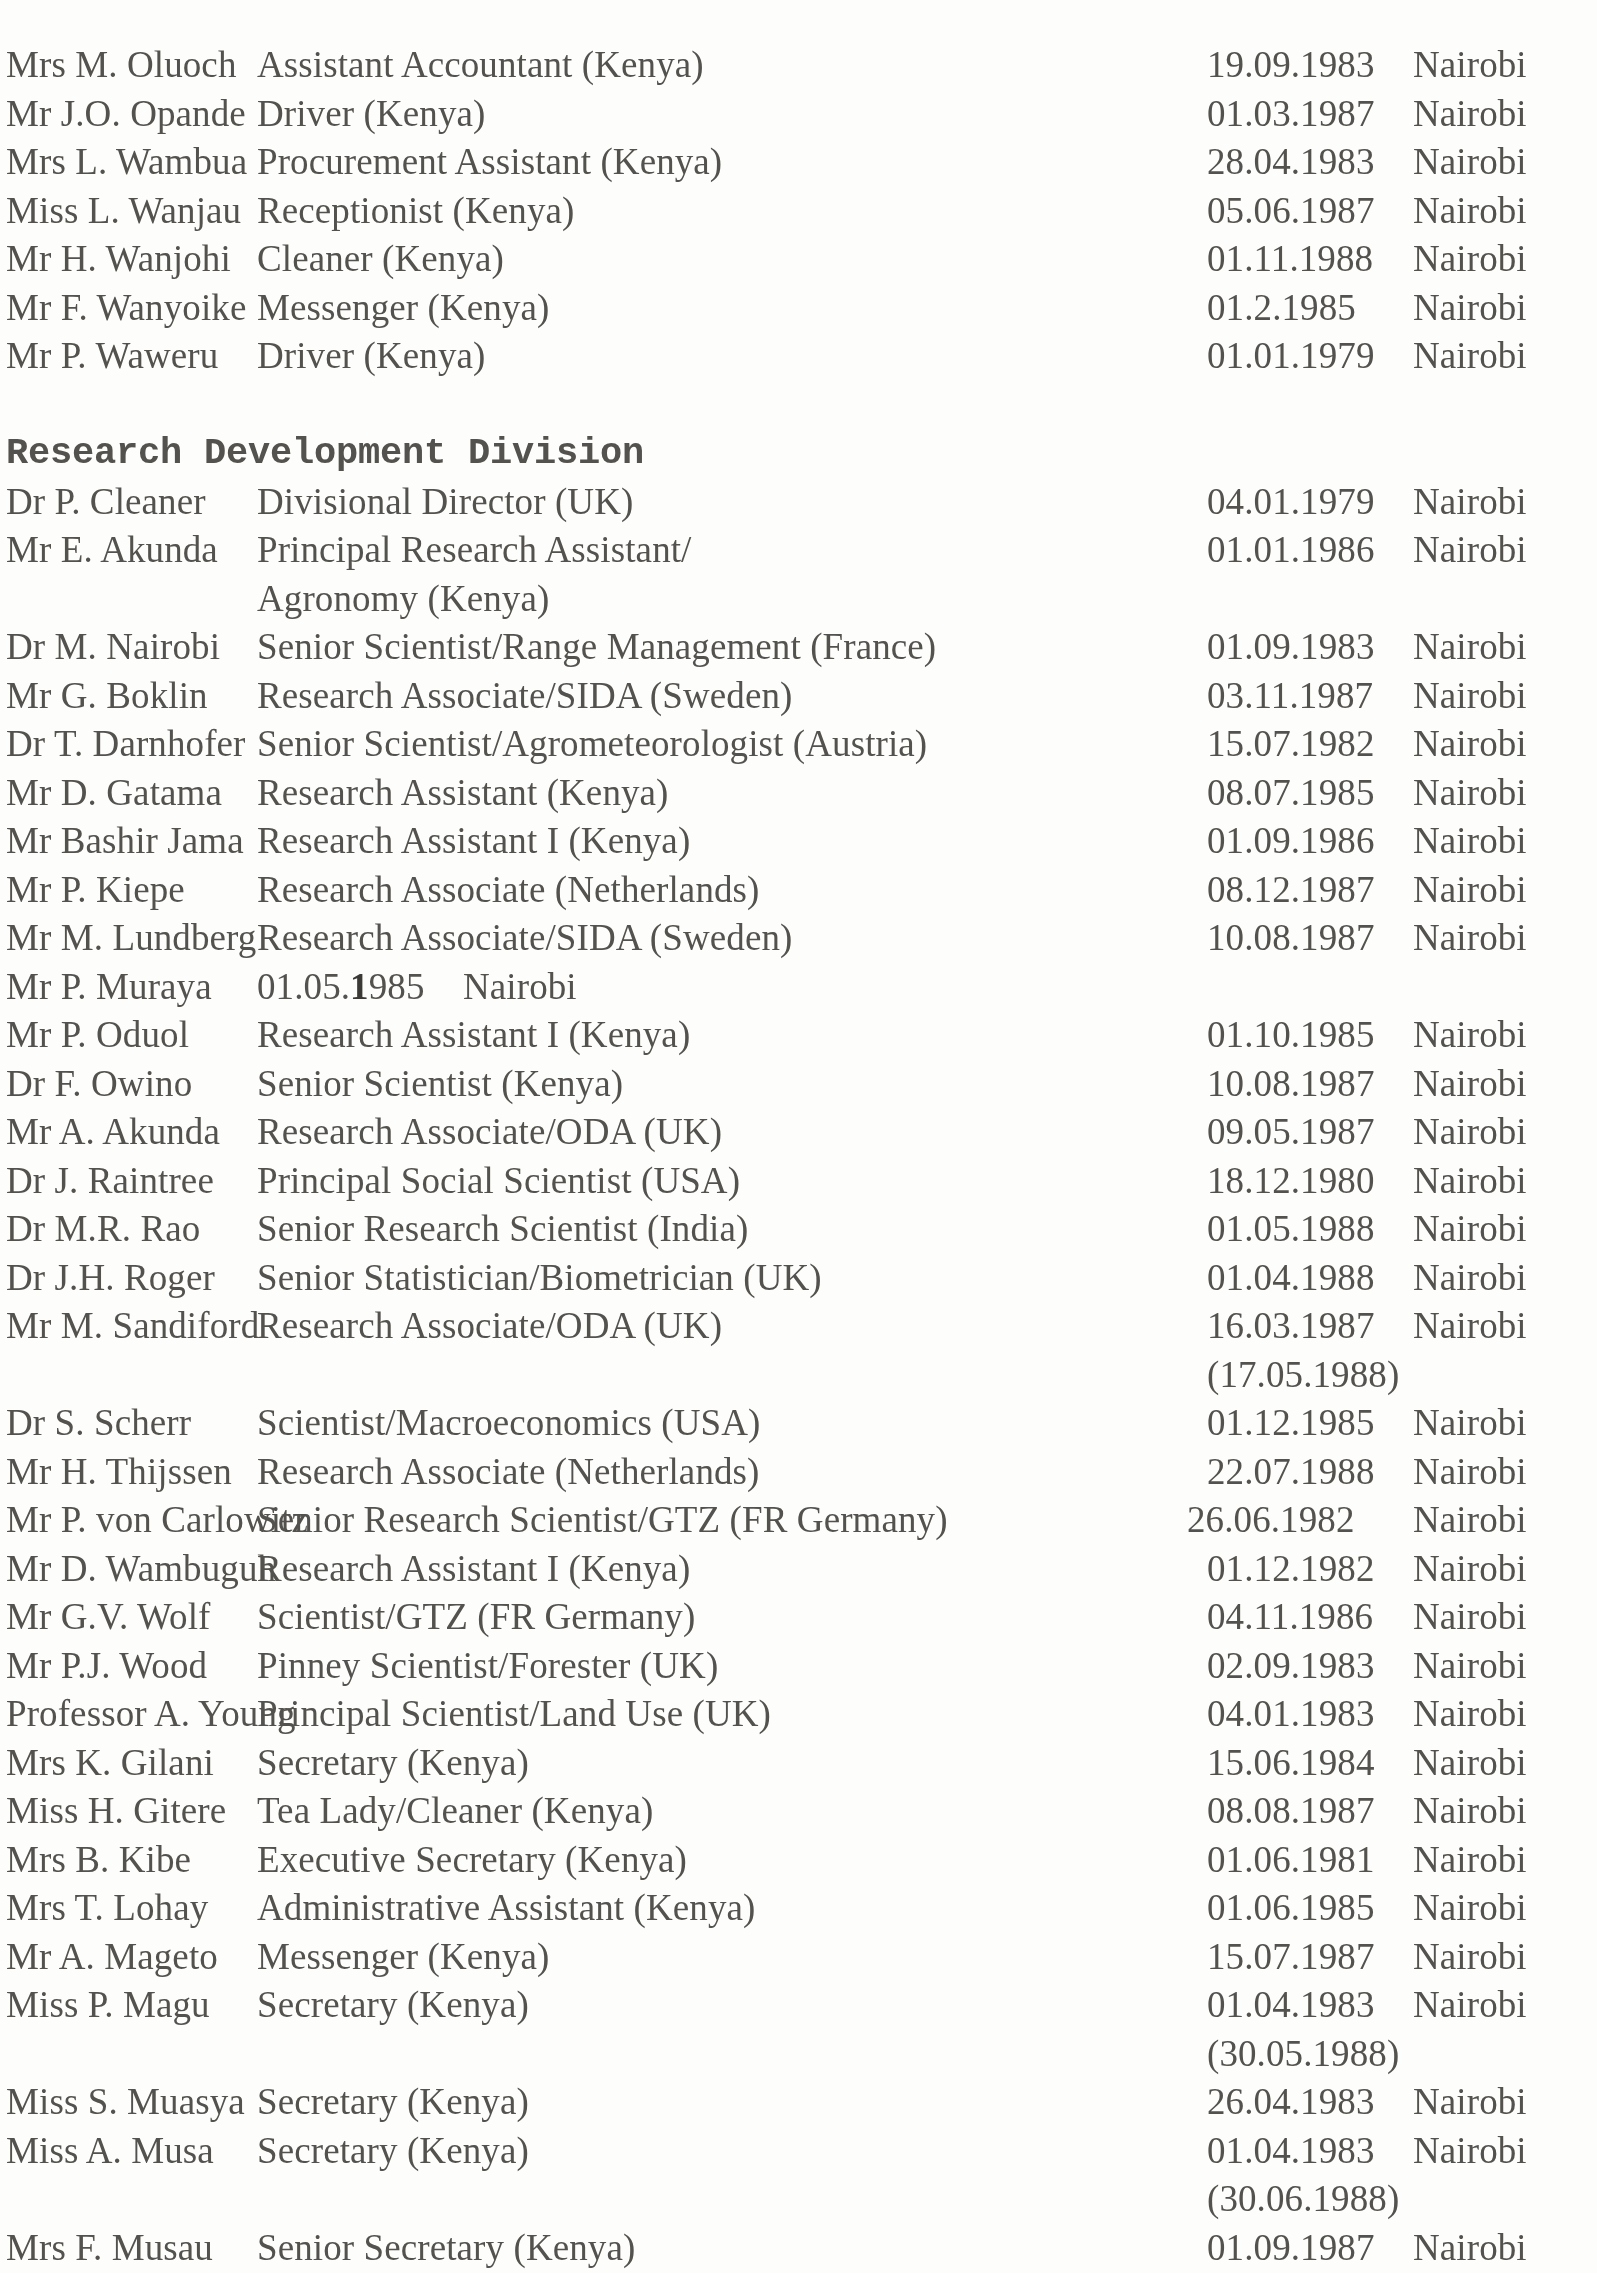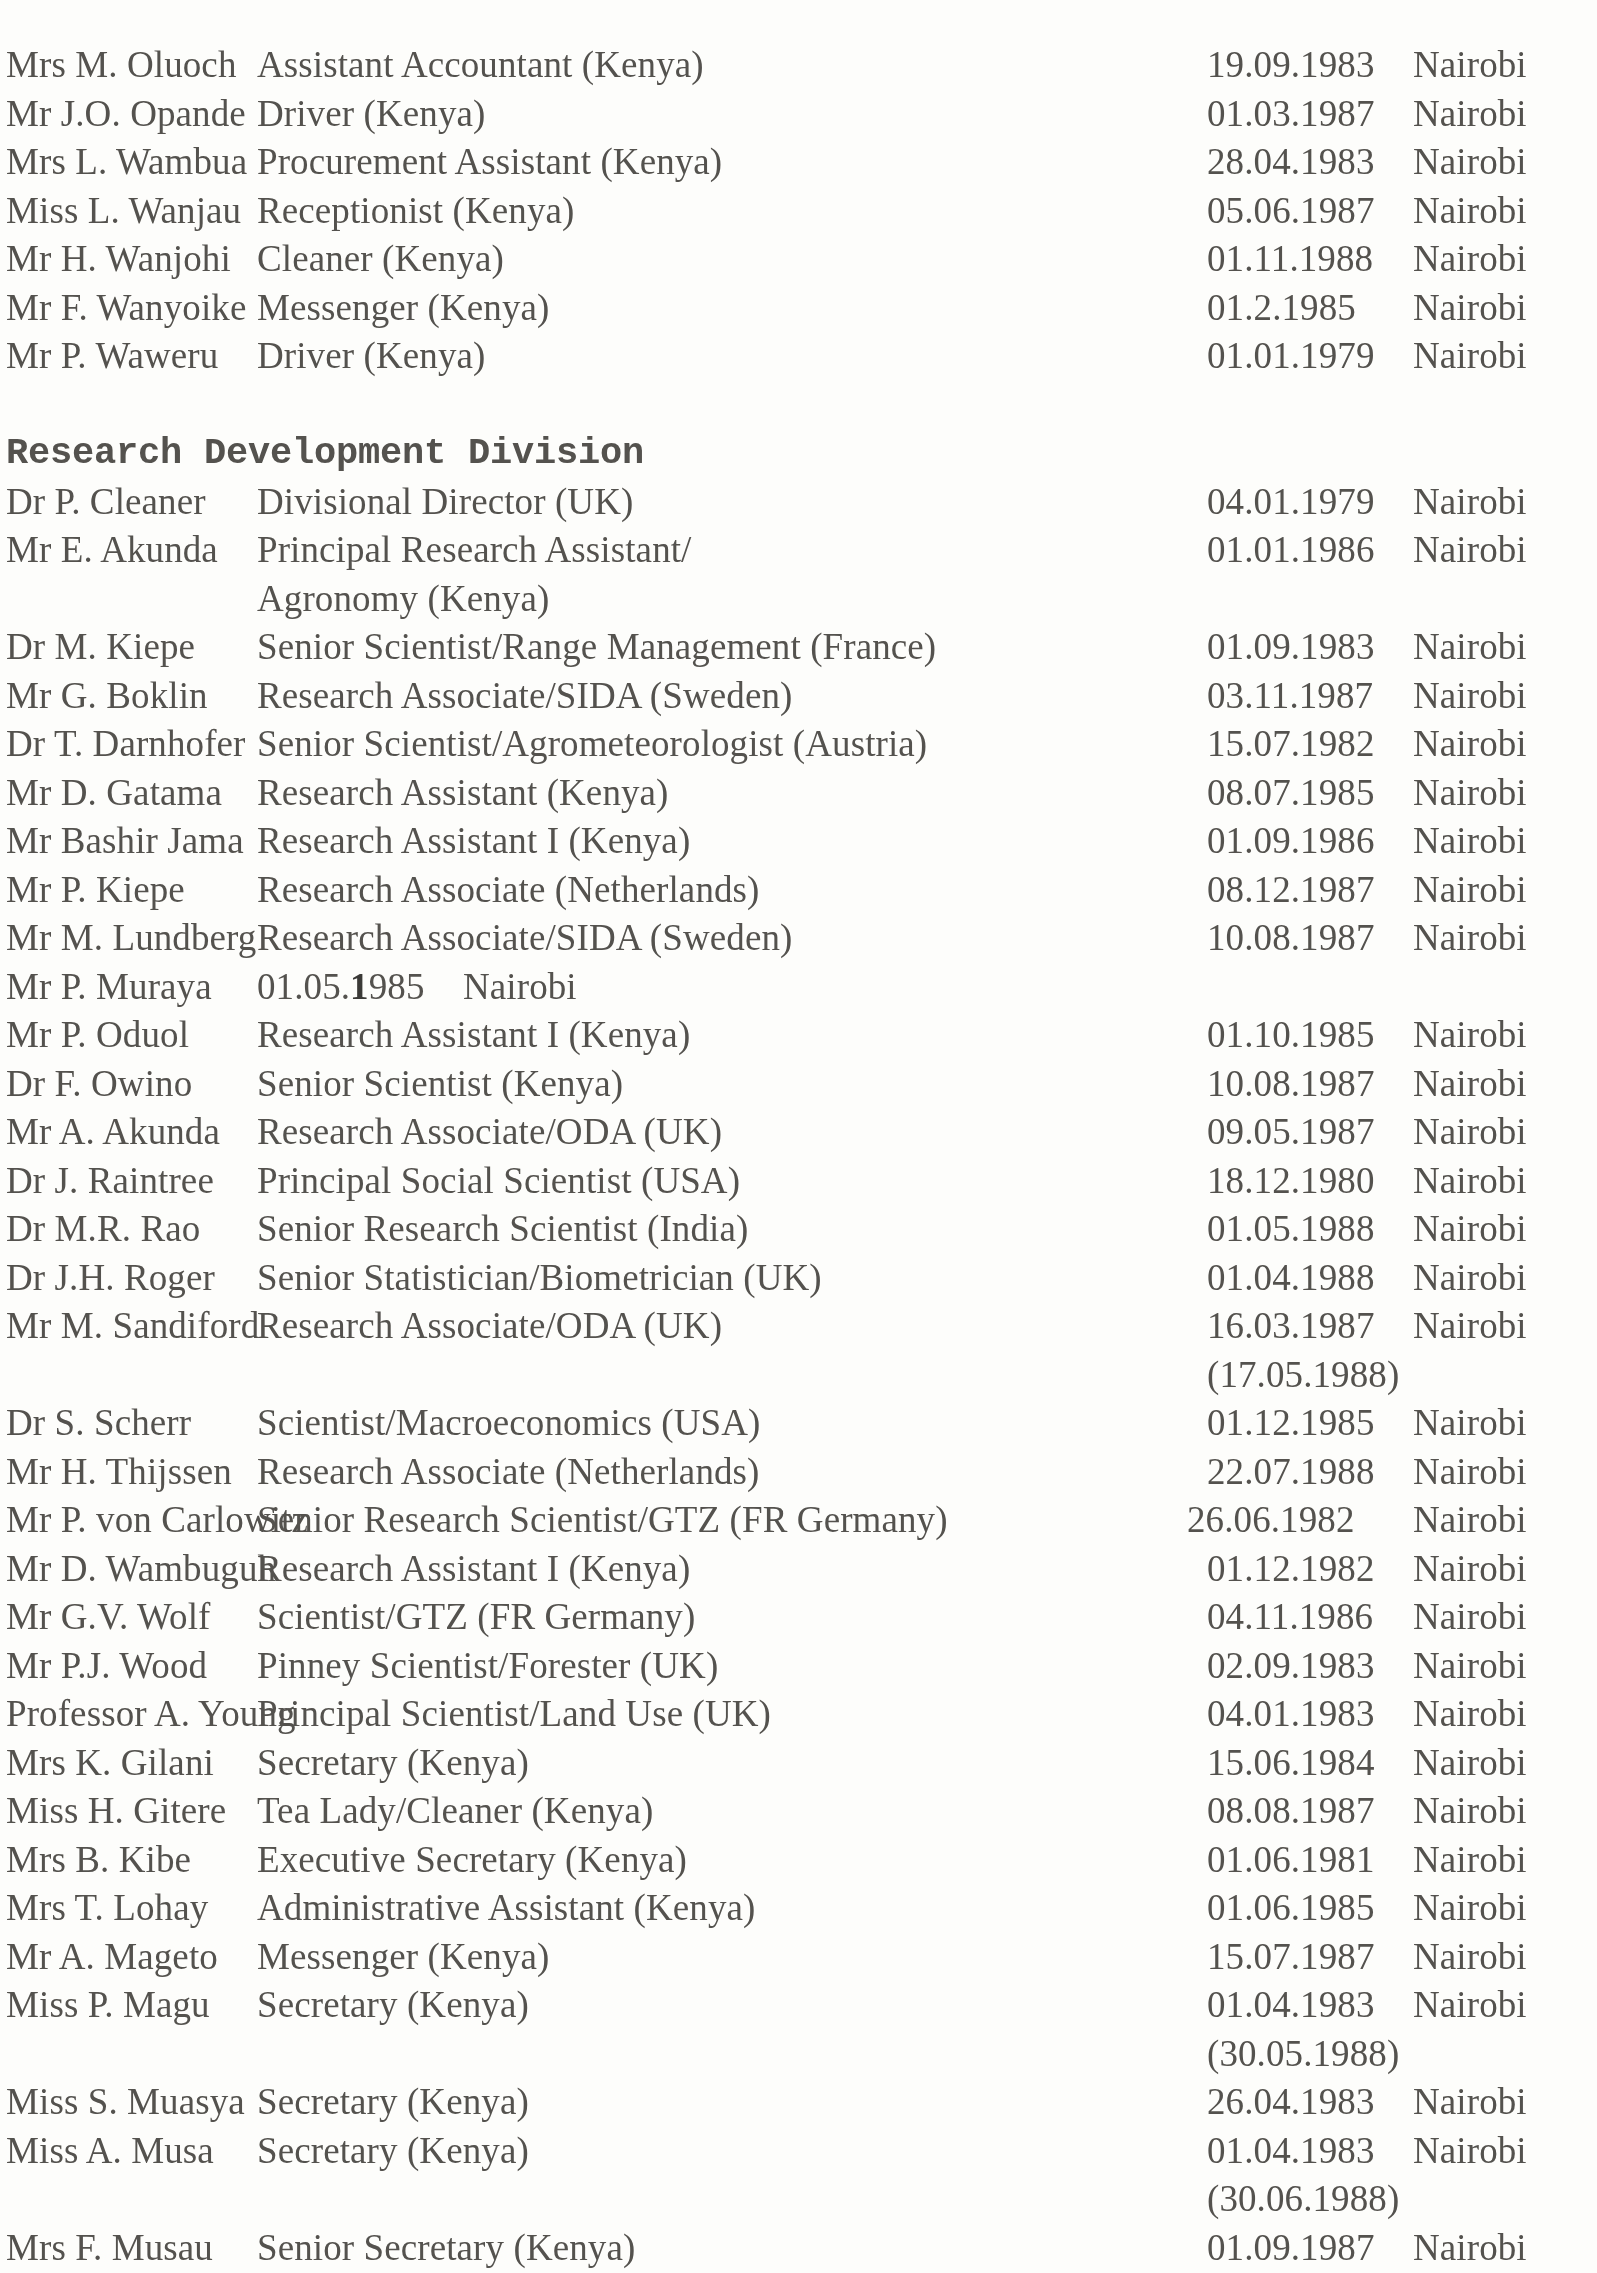--- a/index.html
+++ b/index.html
@@ -165,21 +165,21 @@
         <div class="c-date">01.01.1986</div>
         <div class="c-loc">Nairobi</div>
       </div>
       <div class="row cont">
         <div class="c-name"></div>
         <div class="c-title">Agronomy  (Kenya)</div>
         <div class="c-date"></div>
         <div class="c-loc"></div>
       </div>
       <div class="row">
-        <div class="c-name">Dr M. Kiepe</div>
+        <div class="c-name">Dr M. Nairobi</div>
         <div class="c-title">Senior  Scientist/Range  Management  (France)</div>
         <div class="c-date">01.09.1983</div>
         <div class="c-loc">Nairobi</div>
       </div>
       <div class="row">
         <div class="c-name">Mr G. Boklin</div>
         <div class="c-title">Research  Associate/SIDA  (Sweden)</div>
         <div class="c-date">03.11.1987</div>
         <div class="c-loc">Nairobi</div>
       </div>

